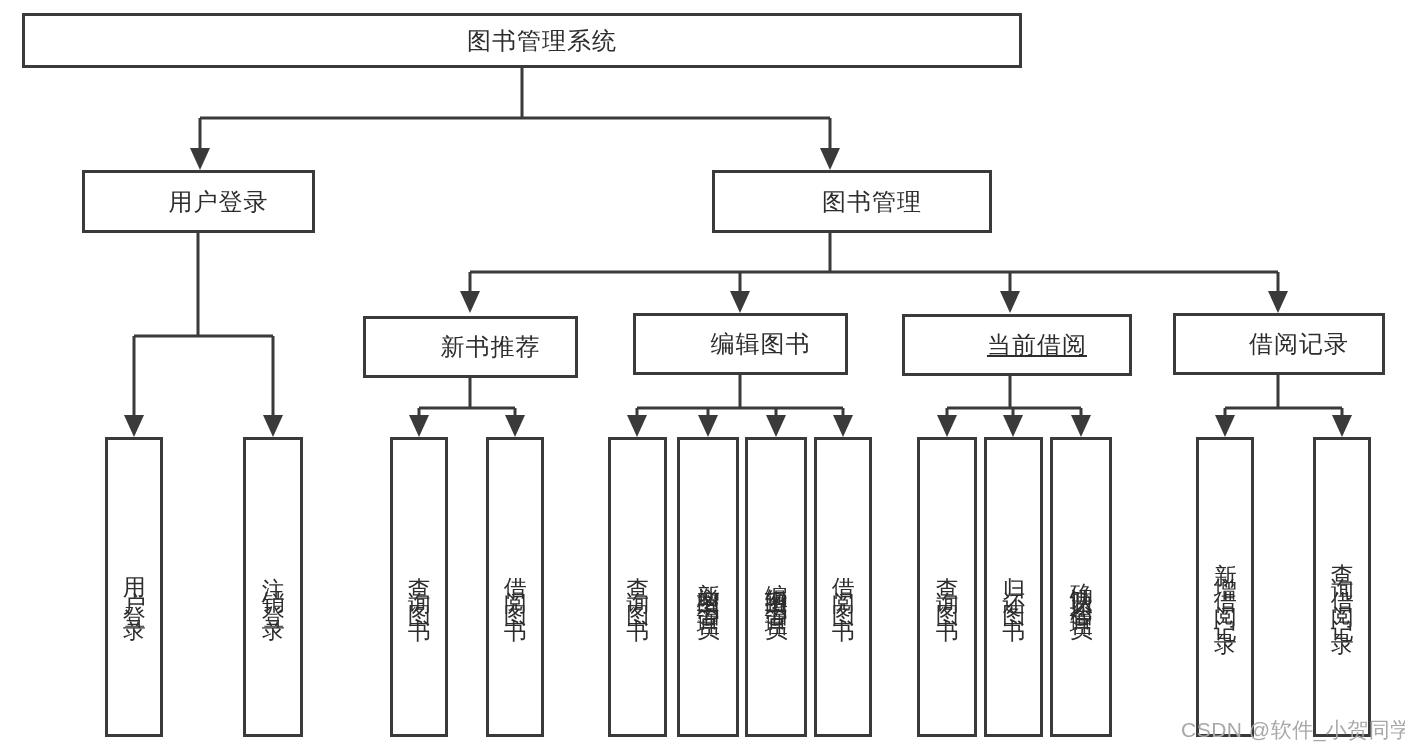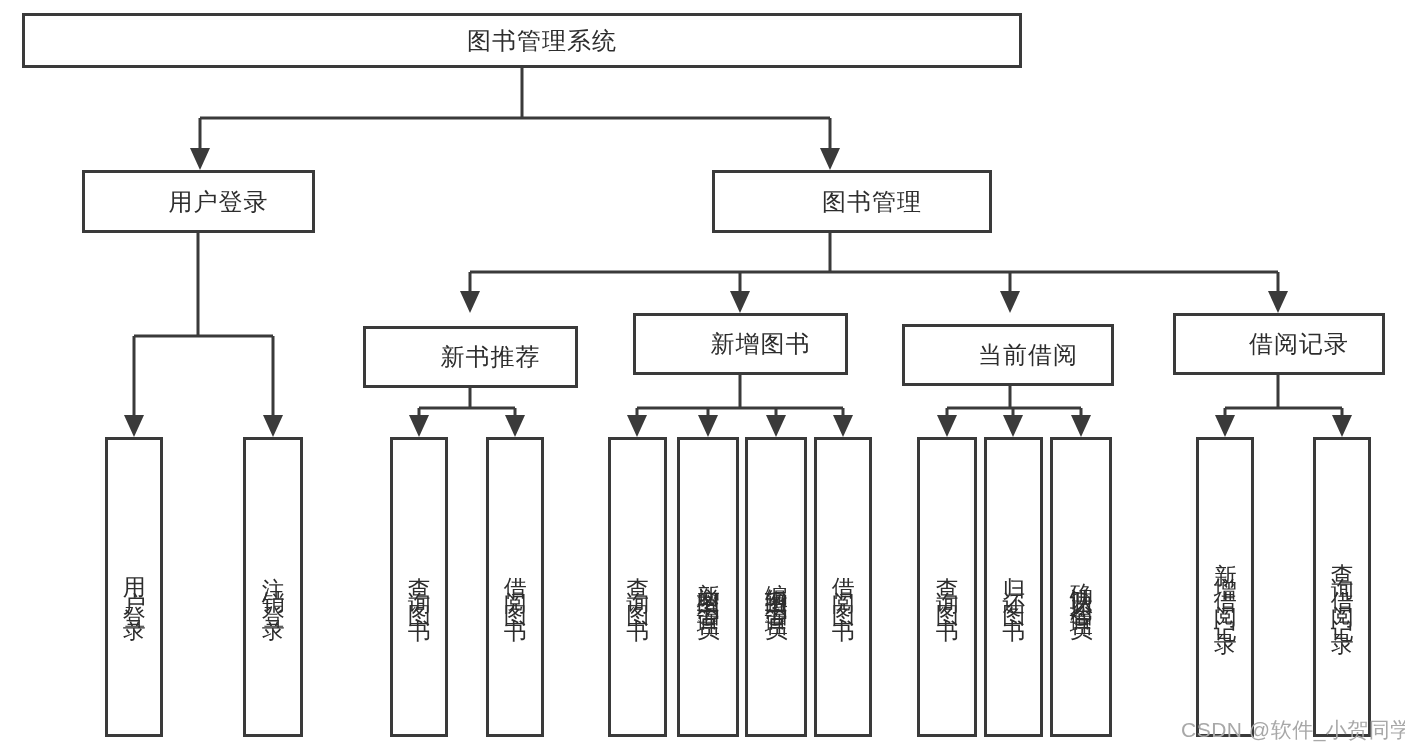--- a/index.html
+++ b/index.html
@@ -80,27 +80,27 @@
     <span>图书管理系统</span>
   </div>
 
   <div class="box hbox" style="left:82px; top:170px; width:233px; height:63px;">
     <span>用户登录</span>
   </div>
   <div class="box hbox" style="left:712px; top:170px; width:280px; height:63px;">
     <span>图书管理</span>
   </div>
 
-  <div class="box hbox" style="left:363px; top:326px; width:215px; height:62px;">
+  <div class="box hbox" style="left:363px; top:316px; width:215px; height:62px;">
     <span>新书推荐</span>
   </div>
   <div class="box hbox" style="left:633px; top:313px; width:215px; height:62px;">
-    <span>新增图书</span>
+    <span>编辑图书</span>
   </div>
-  <div class="box hbox" style="left:902px; top:324px; width:212px; height:62px;">
+  <div class="box hbox" style="left:902px; top:314px; width:230px; height:62px;text-decoration:underline;">
     <span>当前借阅</span>
   </div>
   <div class="box hbox" style="left:1173px; top:313px; width:212px; height:62px;text-align:right;">
     <span>借阅记录</span>
   </div>
 
   <div class="box vbox" style="left:105px; top:437px; width:58px; height:300px;">
     <span>用户登录</span>
   </div>
   <div class="box vbox" style="left:243px; top:437px; width:60px; height:300px;">

